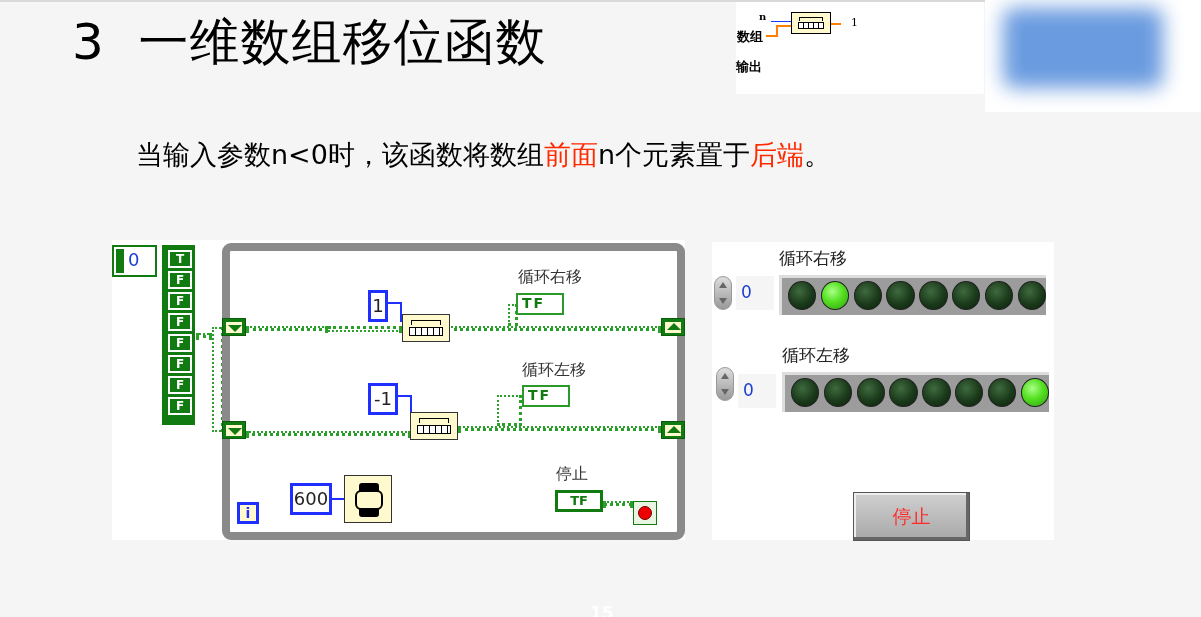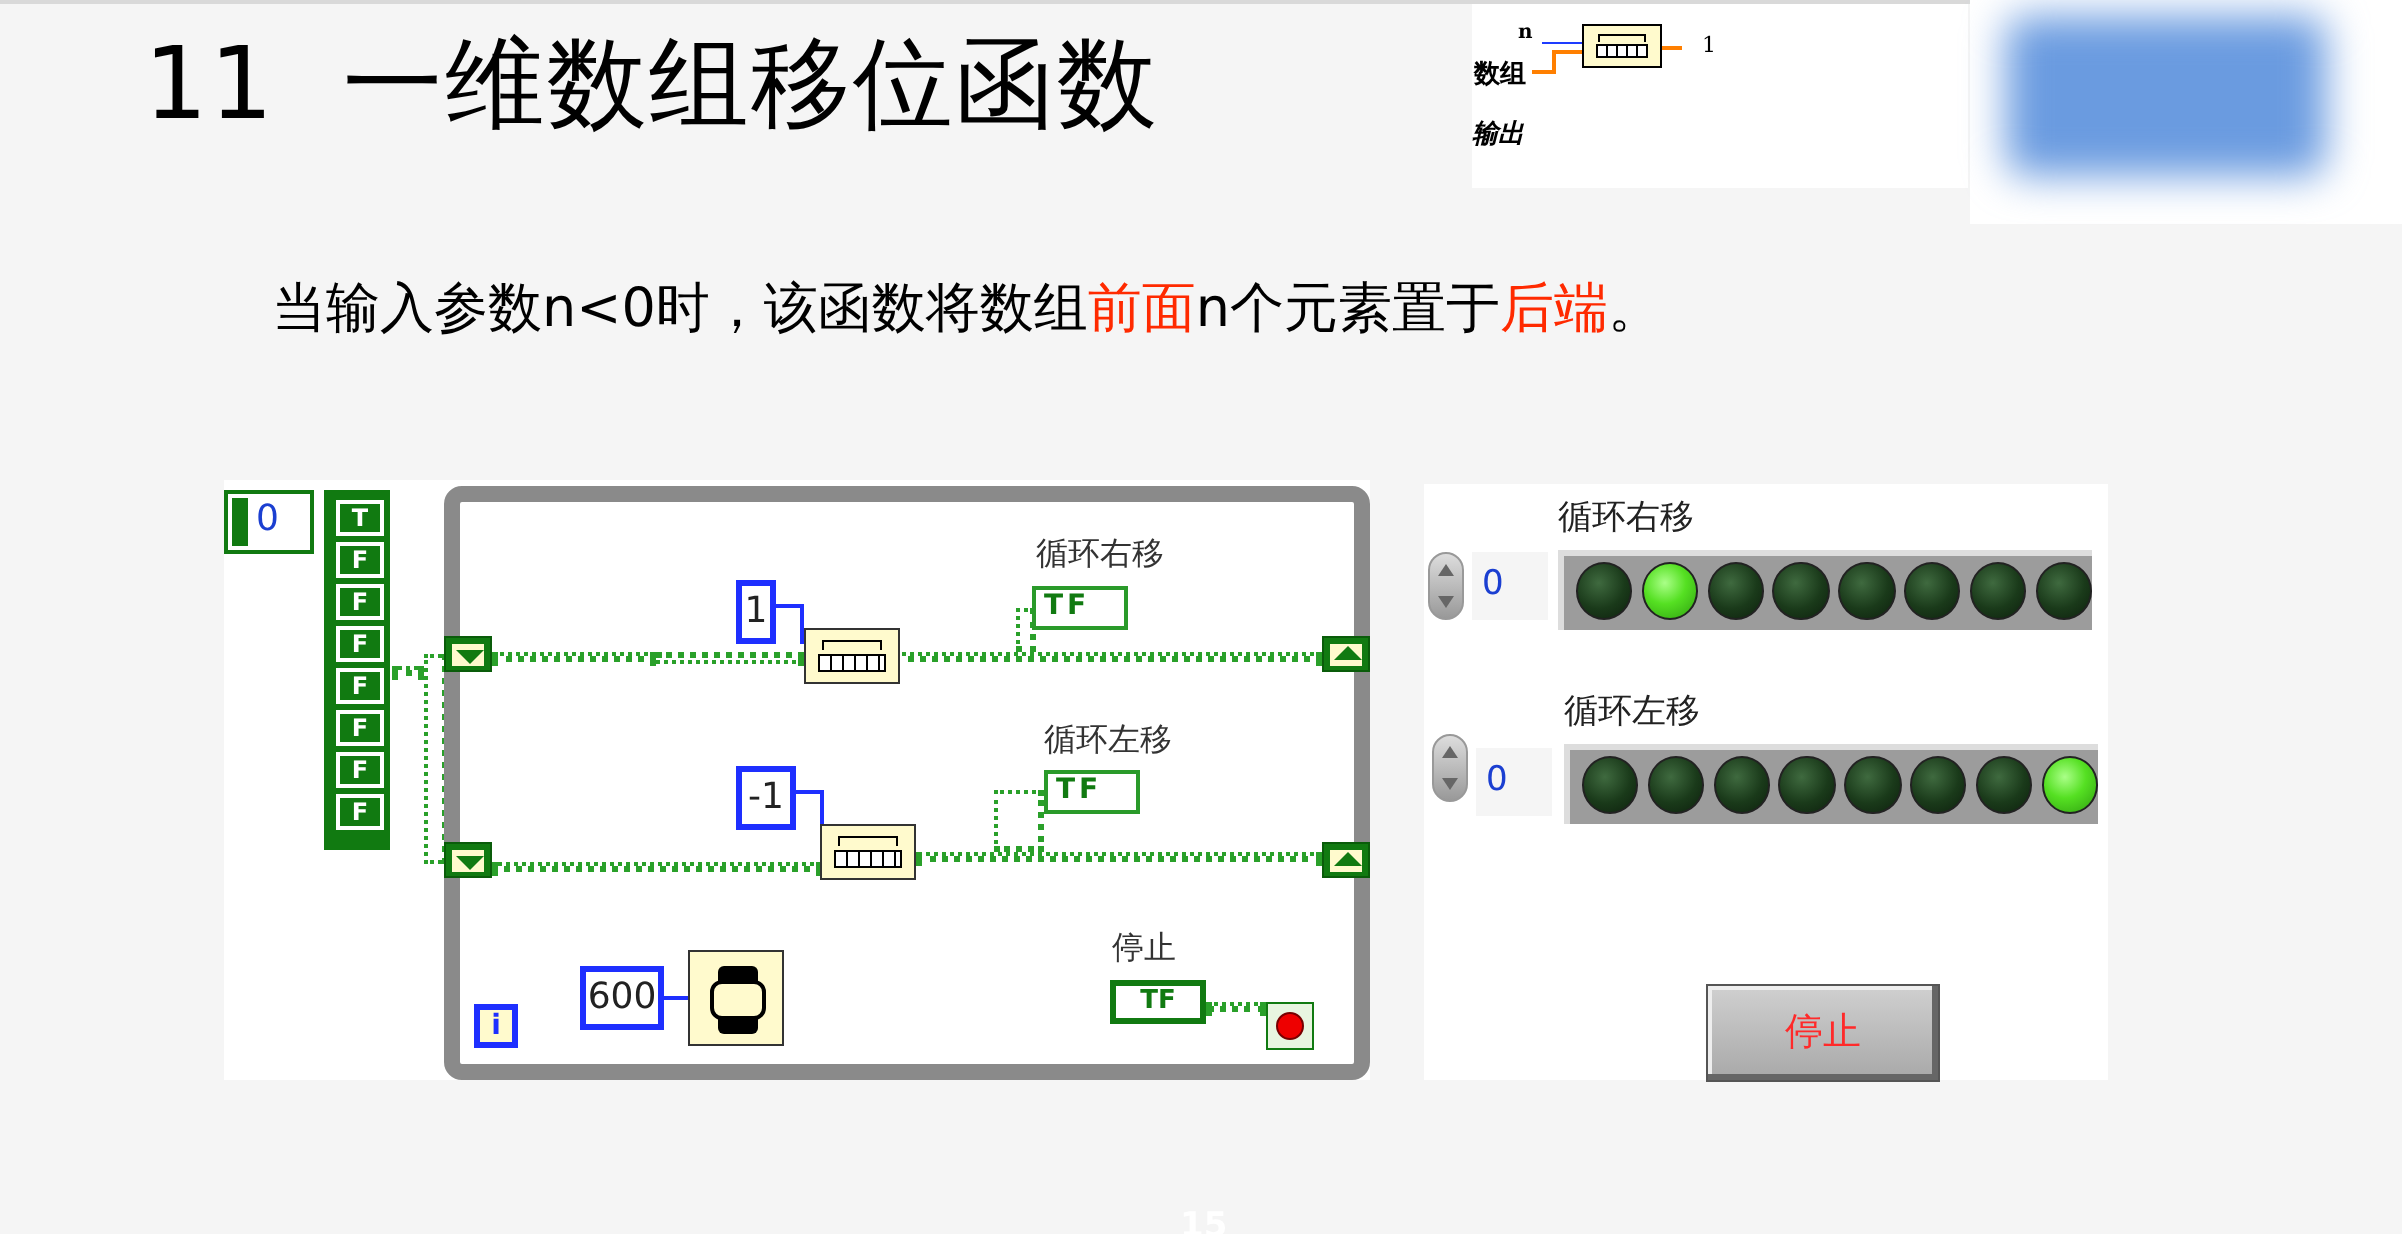--- a/index.html
+++ b/index.html
@@ -12,21 +12,21 @@
   .help .n { position: absolute; left: 23px; top: 9px; font-family: "DejaVu Serif", serif; font-weight: bold; font-size: 10px; }
   .help .arr { position: absolute; left: 1px; top: 26px; font-weight: bold; font-size: 13px; }
   .help .node { position: absolute; left: 55px; top: 10px; width: 40px; height: 22px; background: #fffacd; border: 1px solid #000; }
   .help .node .b { position: absolute; left: 6px; top: 9px; width: 26px; height: 7px; border: 1px solid #000; background: repeating-linear-gradient(90deg,#fff 0 4px,#000 4px 5px); }
   .help .node .t { position: absolute; left: 7px; top: 4px; width: 24px; height: 4px; border: 1px solid #000; border-bottom: none; }
   .help .w1 { position: absolute; left: 35px; top: 19px; width: 20px; height: 1px; background: #1e3cff; }
   .help .w2 { position: absolute; left: 40px; top: 23px; width: 15px; height: 10px; border-top: 2px solid #ff7f00; border-left: 2px solid #ff7f00; }
   .help .w2b { position: absolute; left: 30px; top: 33px; width: 12px; height: 2px; background: #ff7f00; }
   .help .w3 { position: absolute; left: 95px; top: 21px; width: 10px; height: 2px; background: #ff7f00; }
   .help .one { position: absolute; left: 115px; top: 14px; font-family: "DejaVu Serif", serif; font-size: 11px; }
-  .help .out { position: absolute; left: 0; top: 56px; font-weight: bold; font-size: 13px; font-style: italic; }
+  .help .out { position: absolute; left: 0; top: 56px; font-weight: bold; font-size: 13px; }
   .help .desc { position: absolute; left: 6px; top: 74px; font-size: 12px; white-space: nowrap; }
   .help .desc .ic { display: inline-block; width: 16px; height: 10px; border: 1px solid #ff7f00; background: #fffacd; vertical-align: middle; margin: 0 4px; }
   .blurbox { position: absolute; left: 985px; top: 0; width: 216px; height: 112px; background: #fff; }
   .blurbox .inner { position: absolute; left: 18px; top: 8px; width: 160px; height: 80px; background: #6a9be0; border-radius: 10px; filter: blur(10px); }
   .desc-lines { position: absolute; left: 136px; top: 132px; font-size: 27px; line-height: 46px; }
   .desc-lines .line { white-space: nowrap; }
   .red { color: #ff2a00; }
   
   .bd { position: absolute; left: 112px; top: 240px; width: 573px; height: 300px; background: #fff; }
   .loop { position: absolute; left: 110px; top: 3px; width: 463px; height: 297px; border: 8px solid #8a8a8a; border-radius: 9px; background: #fff; }
@@ -64,21 +64,21 @@
   .led { width: 29px; height: 29px; border-radius: 50%; background: radial-gradient(circle at 40% 35%, #3f6a3f 0%, #1a3a1a 55%, #0d200d 100%); border: 1px solid #222; }
   .led.on { background: radial-gradient(circle at 40% 35%, #aaff88 0%, #55e022 45%, #2fa010 100%); }
   .stopbtn { position: absolute; left: 141px; top: 250px; width: 117px; height: 49px; background: linear-gradient(#d0d0d0,#a8a8a8); border: 1px solid #555; box-shadow: inset -3px -3px 0 #666, inset 2px 2px 0 #eee; color: #ff2a2a; font-size: 19px; text-align: center; line-height: 47px; }
   .pagenum { position: absolute; left: 590px; top: 603px; font-size: 17px; color: #fff; font-weight: bold; }
 </style>
 </head>
 <body>
 
 <div class="topline"></div>
 
-<div class="slide-title">11  一维数组移位函数</div>
+<div class="slide-title">3  一维数组移位函数</div>
 
 <div class="help">
   <span class="n">n</span>
   <span class="arr">数组</span>
   <div class="w1"></div>
   <div class="w2"></div>
   <div class="w2b"></div>
   <div class="node">
       <div class="t"></div>
       <div class="b"></div>

